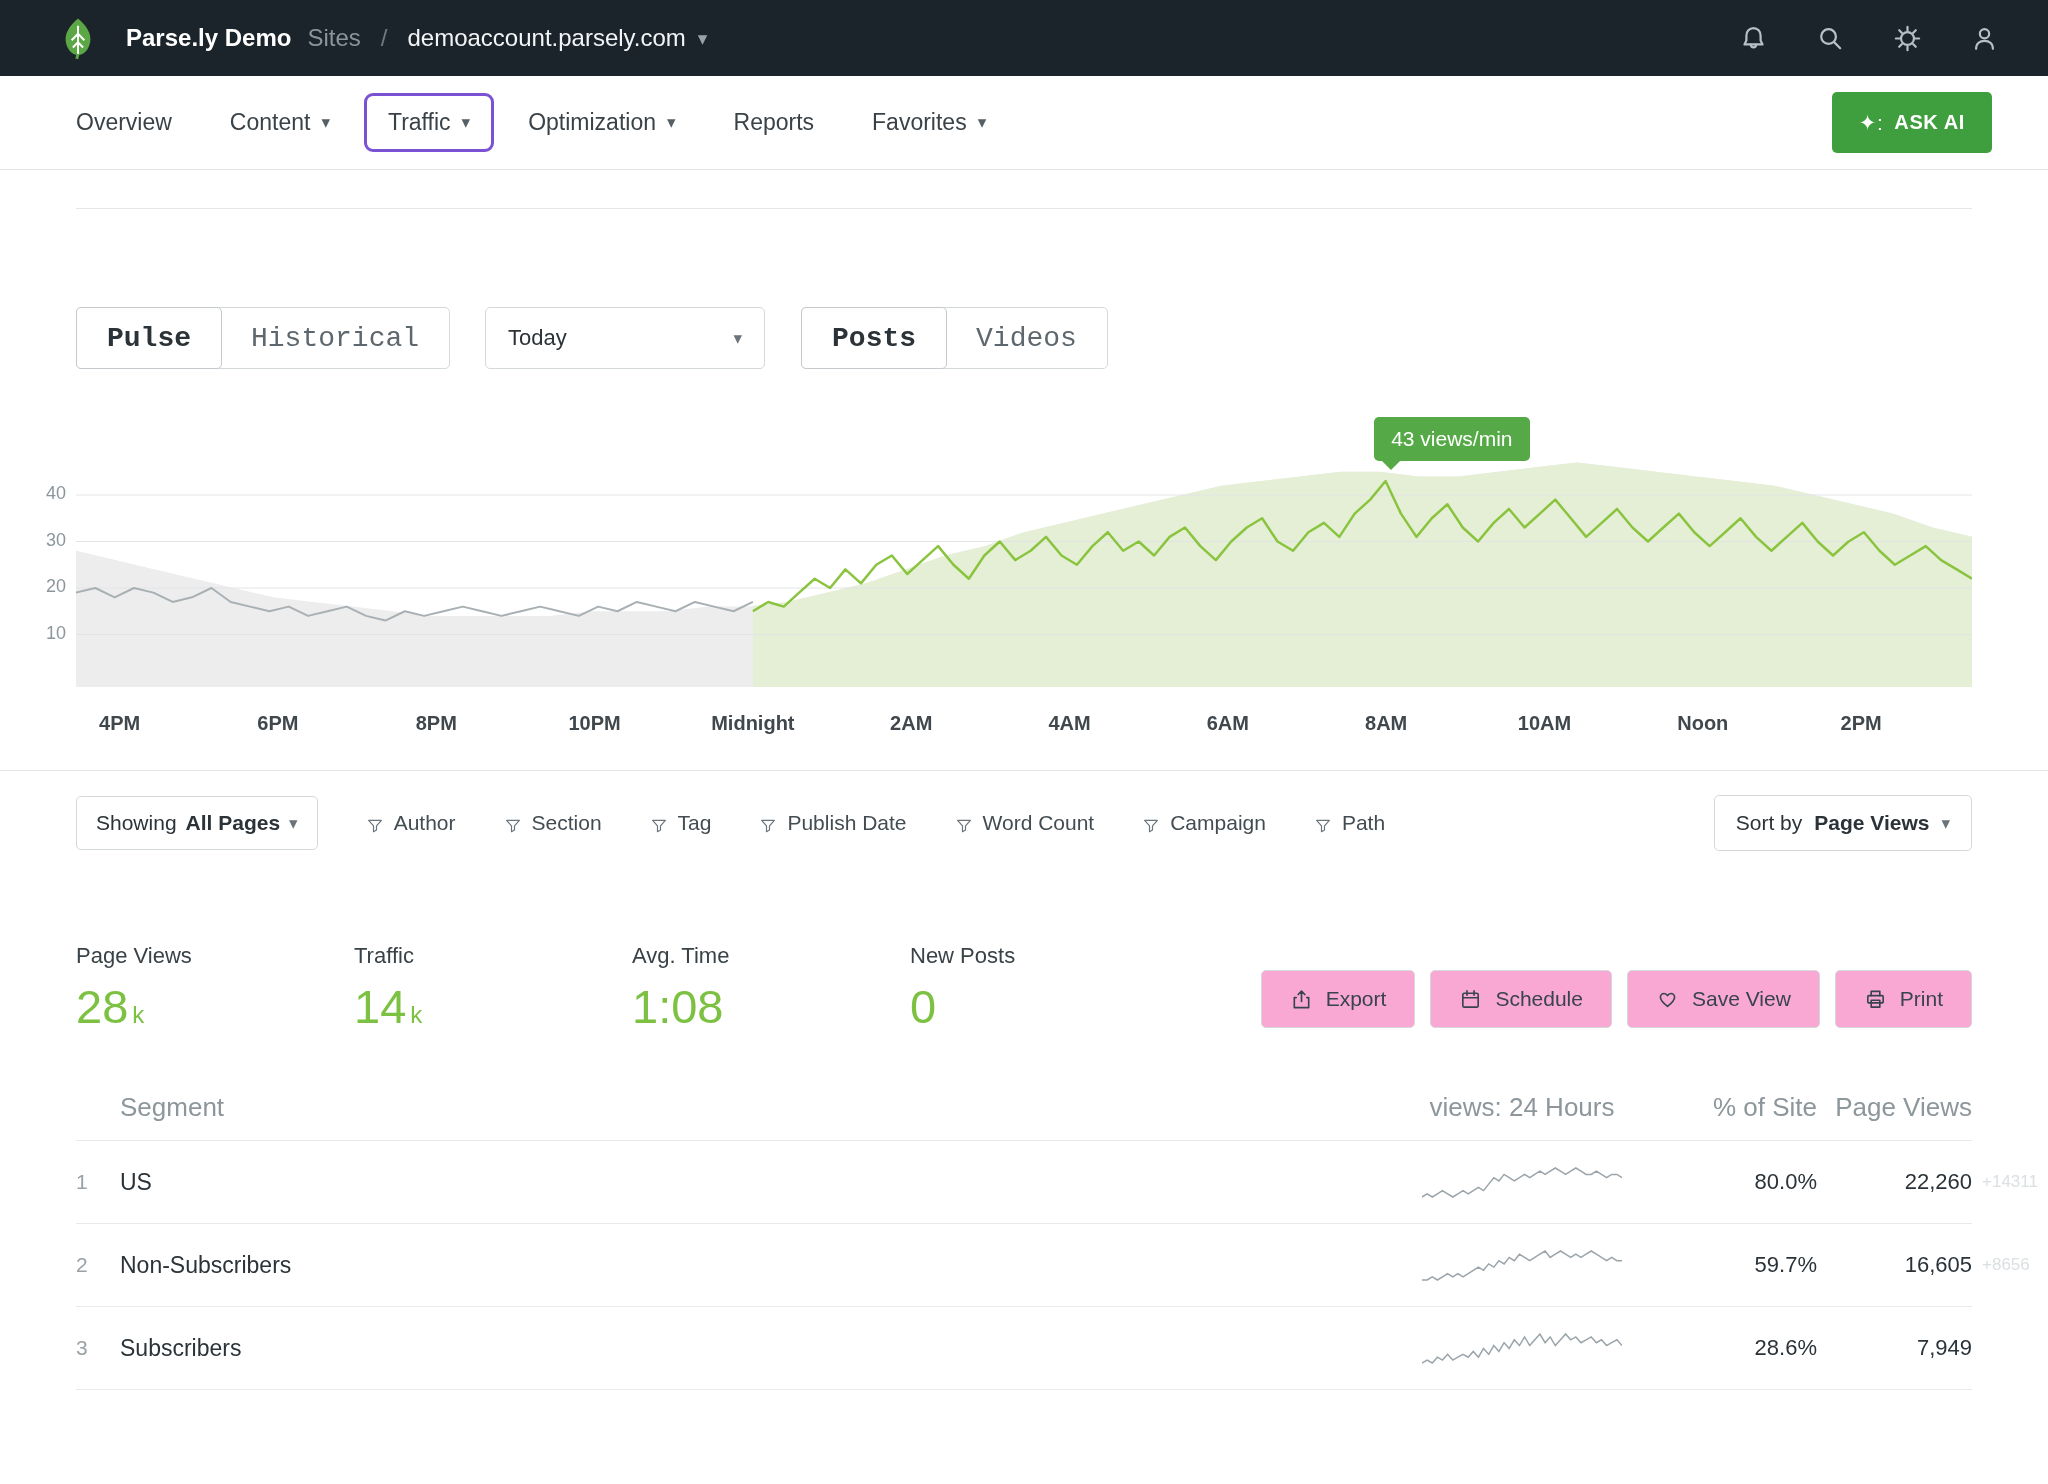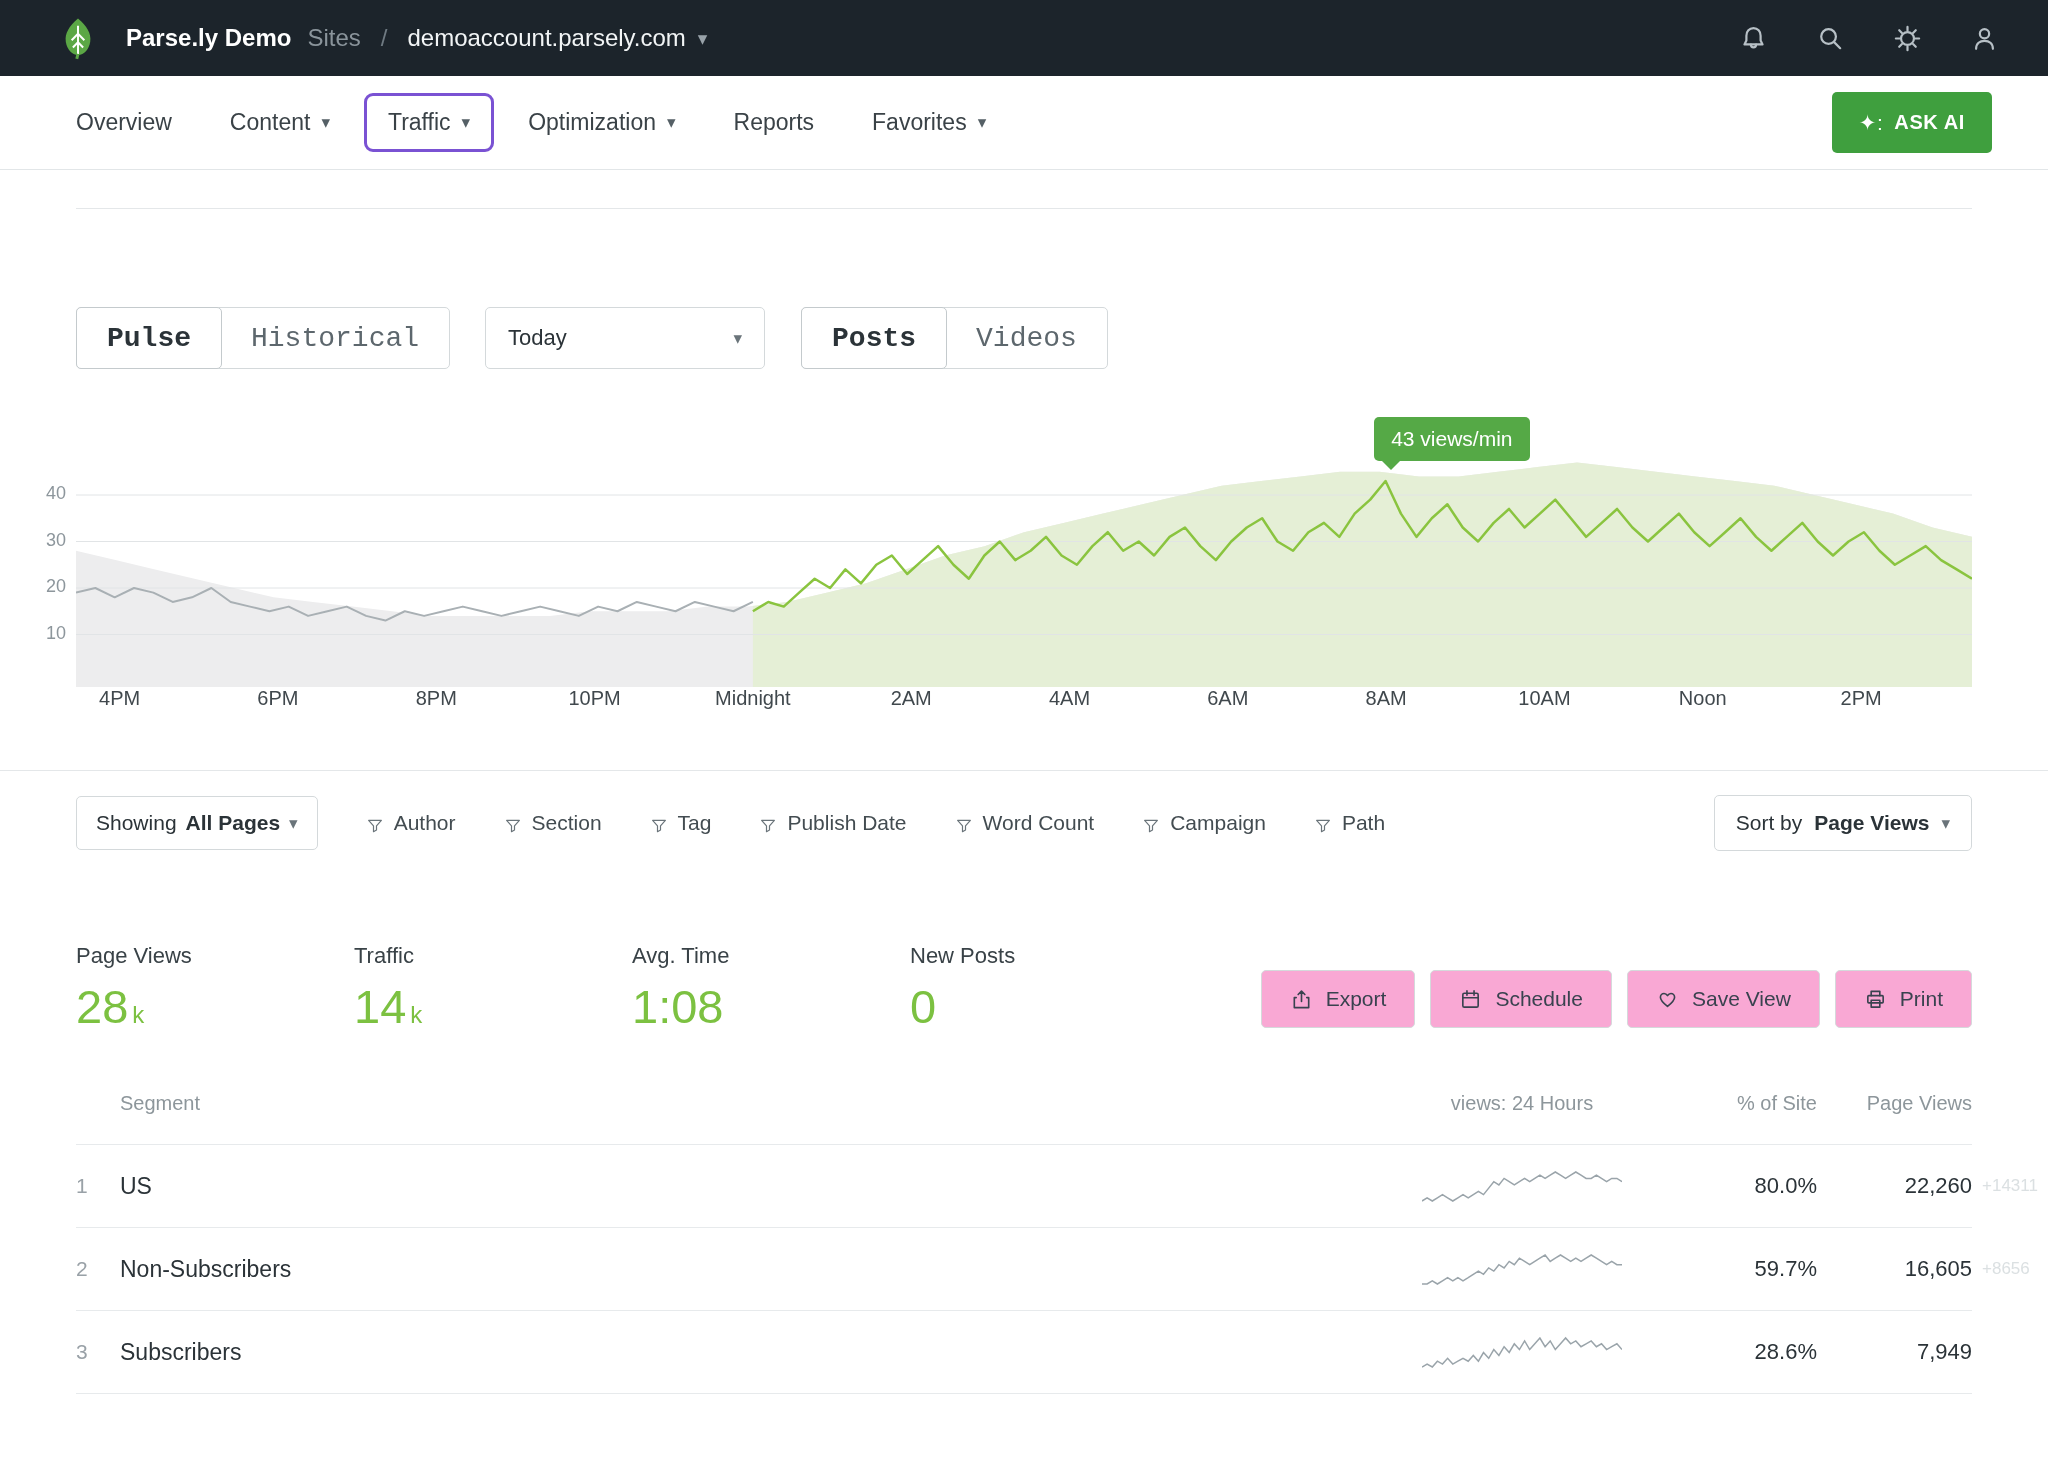--- a/index.html
+++ b/index.html
@@ -48,21 +48,21 @@
   .seg.active{font-weight:700;color:var(--text-dark);border:1px solid #c4cacd;border-radius:5px;margin:-1px;background:#fff;}
   .date-select{display:flex;align-items:center;justify-content:space-between;border:1px solid #d4d9db;border-radius:5px;
                height:62px;width:280px;padding:0 22px;font-size:22px;margin-left:35px;cursor:pointer;}
   .date-select .caret,.chip-btn .caret,.sort-btn .caret,.showing-btn .caret{color:#6a747a;font-size:17px;}
   .type-group{margin-left:36px;}
 
   
   .chart-wrap{position:relative;margin-top:18px;height:344px;}
   .plot{position:absolute;top:0;left:0;right:0;height:300px;}
   .plot svg{width:100%;height:100%;}
-  .x-axis{position:absolute;top:300px;left:0;right:0;height:28px;}
+  .x-axis{position:absolute;top:325px;left:0;right:0;height:28px;font-weight:bold;}
   .x-axis span{position:absolute;transform:translateX(-50%);font-size:20px;color:#40484d;white-space:nowrap;}
   .y-axis{position:absolute;top:0;left:-50px;width:40px;height:300px;}
   .y-axis span{position:absolute;right:0;font-size:18px;color:#8d969c;}
   .tooltip{position:absolute;top:30px;background:var(--tooltip-green);color:#fff;font-size:21px;
            padding:10px 17px;border-radius:5px;white-space:nowrap;z-index:3;}
   .tooltip:after{content:"";position:absolute;left:8px;top:100%;border:9px solid transparent;border-top-color:var(--tooltip-green);}
 
   
   .filter-bar{display:flex;align-items:center;margin-top:24px;}
   .showing-btn{display:flex;align-items:center;gap:9px;border:1px solid #d4d9db;border-radius:5px;height:54px;
@@ -82,21 +82,21 @@
   .metric .mvalue{margin-top:14px;color:var(--metric-green);font-size:47px;line-height:1;}
   .metric .munit{font-size:24px;margin-left:4px;}
   .actions{margin-left:auto;display:flex;gap:15px;margin-bottom:2px;}
   .act-btn{display:flex;align-items:center;gap:13px;border:1px solid #d5d9db;border-radius:5px;height:58px;
            padding:0 28px;background:#f9a8d4;font-family:inherit;font-size:21px;color:#39424f;cursor:pointer;}
   .act-btn svg{width:23px;height:23px;stroke:#39424f;fill:none;stroke-width:1.7;stroke-linecap:round;stroke-linejoin:round;}
 
   
   .table{margin-top:62px;}
   .t-head,.t-row{display:grid;grid-template-columns:44px 1fr 300px 145px 155px;align-items:center;}
-  .t-head{font-size:20px;color:var(--text-light);padding-bottom:29px;border-bottom:1px solid #e7eaec;}
+  .t-head{font-size:26px;color:var(--text-light);padding-bottom:17px;border-bottom:1px solid #e7eaec;}
   .t-head .c-views{text-align:center;}
   .c-pct,.c-pv{text-align:right;}
   .t-row{height:83px;border-bottom:1px solid #e7eaec;}
   .t-row .rank{font-size:21px;color:#99a1a7;}
   .t-row .rname{font-size:23px;color:var(--text-dark);}
   .t-row .c-views{display:flex;justify-content:center;}
   .t-row .c-pct{font-size:22px;}
   .t-row .c-pv{font-size:22px;position:relative;}
   .delta{position:absolute;left:calc(100% + 10px);top:50%;transform:translateY(-50%);font-size:17px;color:#dbe0e2;}
 </style>

